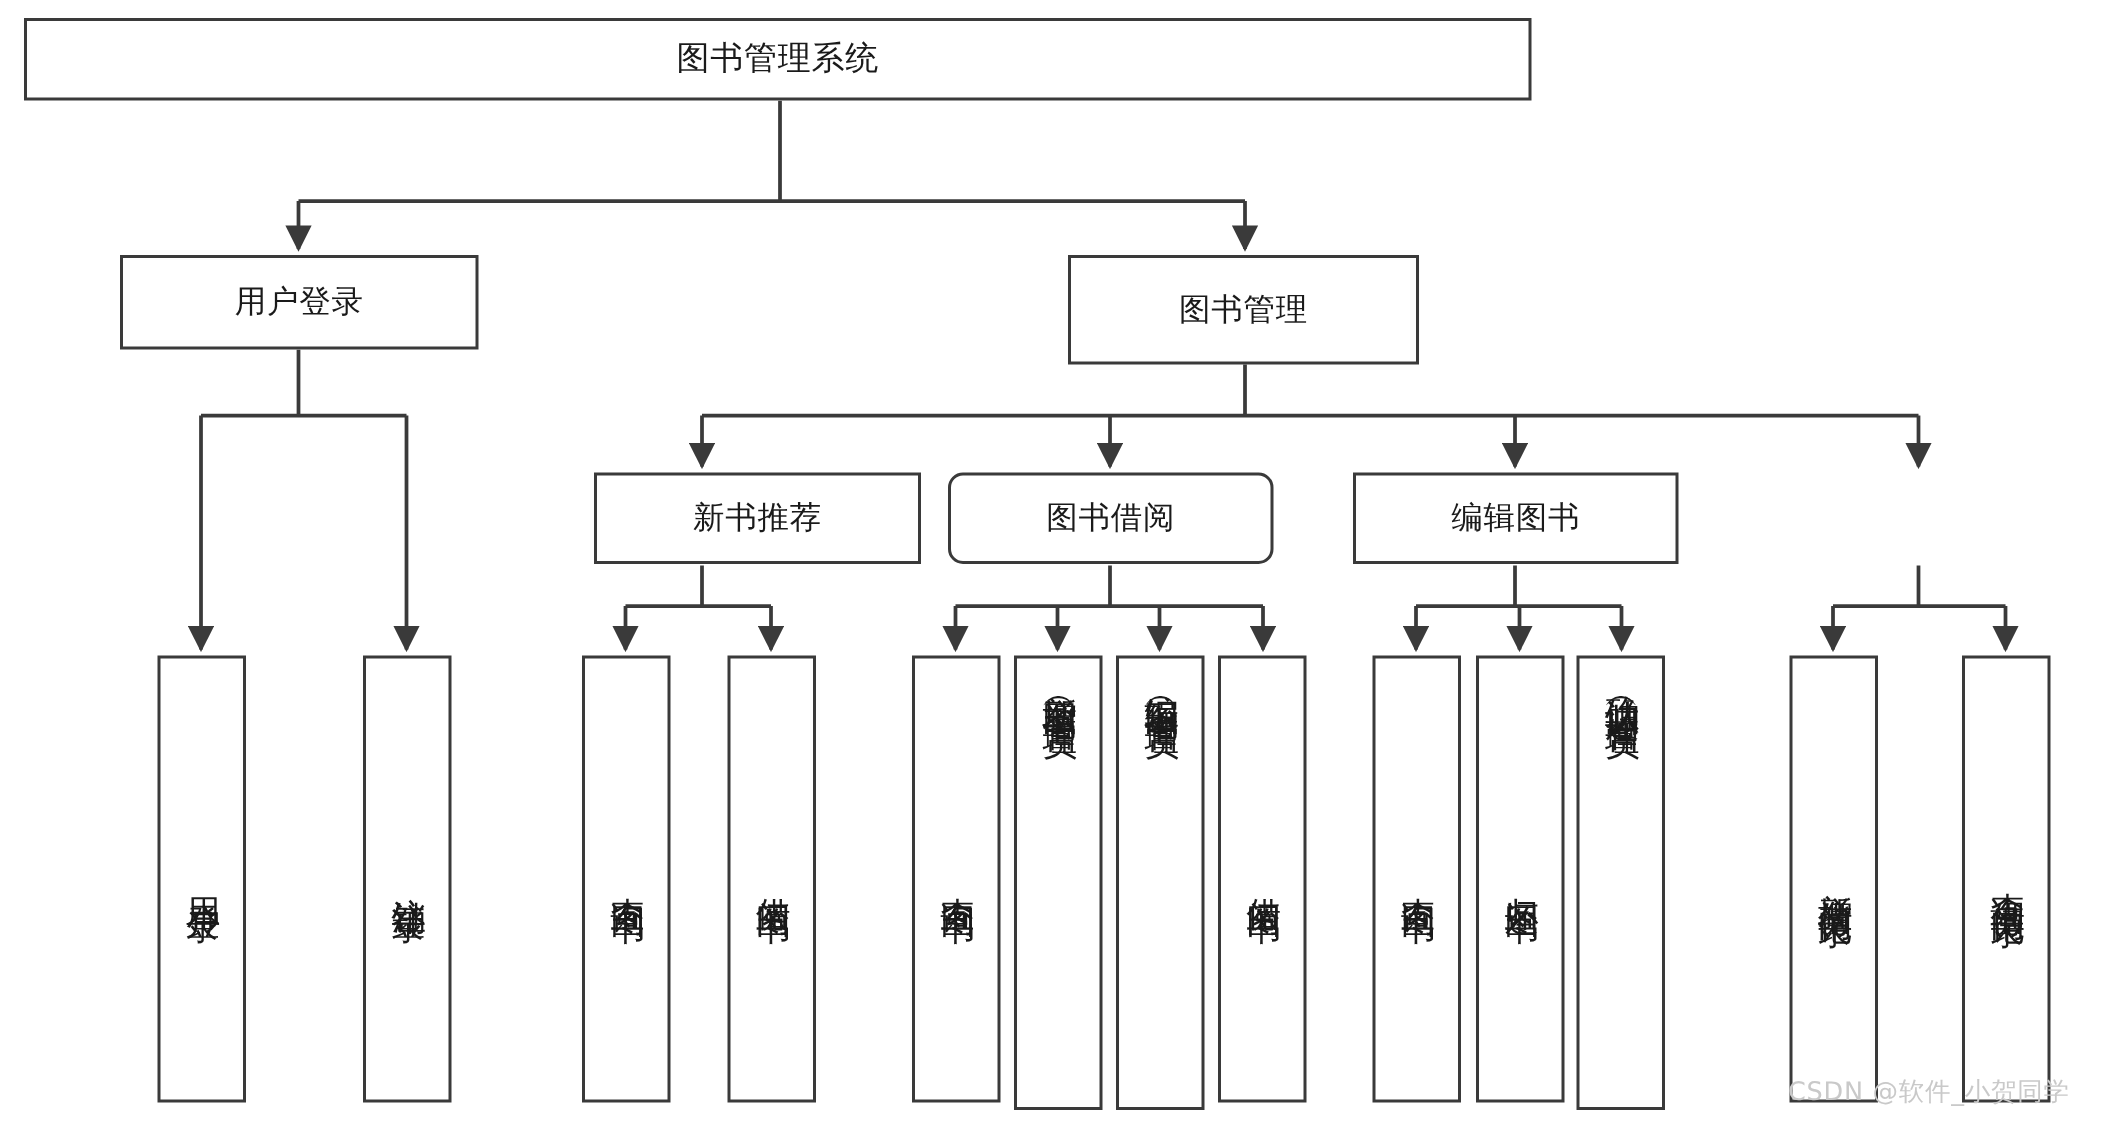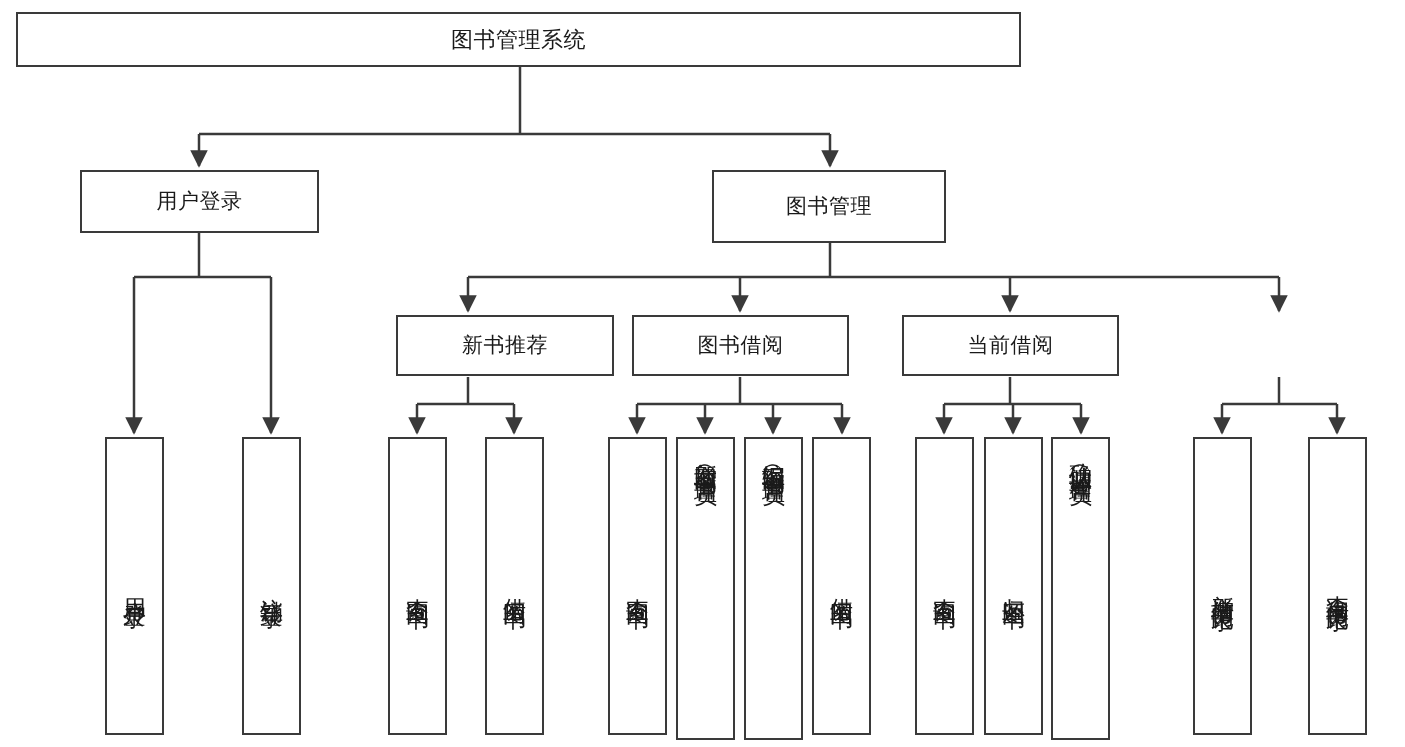--- a/index.html
+++ b/index.html
@@ -144,26 +144,26 @@
   </div>
 
   <div class="node horiz" style="left:712px; top:170px; width:234px; height:73px;">
     <span class="label">图书管理</span>
   </div>
 
   <div class="node horiz" style="left:360px; top:315px; width:218px; height:61px;margin-left:36px;">
     <span class="label">新书推荐</span>
   </div>
 
-  <div class="node horiz" style="left:632px; top:315px; width:217px; height:61px;">
+  <div class="node horiz" style="left:632px; top:315px; width:217px; height:61px;border-radius:10px;">
     <span class="label">图书借阅</span>
   </div>
 
   <div class="node horiz" style="left:902px; top:315px; width:217px; height:61px;">
-    <span class="label">当前借阅</span>
+    <span class="label">编辑图书</span>
   </div>
 
 
   <div class="node vert short" style="left:105px; top:437px; width:59px; height:298px;">
     <span class="label">用户登录</span>
   </div>
 
   <div class="node vert short" style="left:242px; top:437px; width:59px; height:298px;">
     <span class="label">注销登录</span>
   </div>
@@ -205,14 +205,17 @@
   </div>
 
   <div class="node vert short" style="left:1193px; top:437px; width:59px; height:298px;">
     <span class="label">新增借阅记录</span>
   </div>
 
   <div class="node vert short" style="left:1308px; top:437px; width:59px; height:298px;">
     <span class="label">查询借阅记录</span>
   </div>
 
+  <div class="watermark" style="left:1192px; top:716px;">
+    <span>CSDN @软件_小贺同学</span>
+  </div>
 
 </div>
 
 </body></html>

